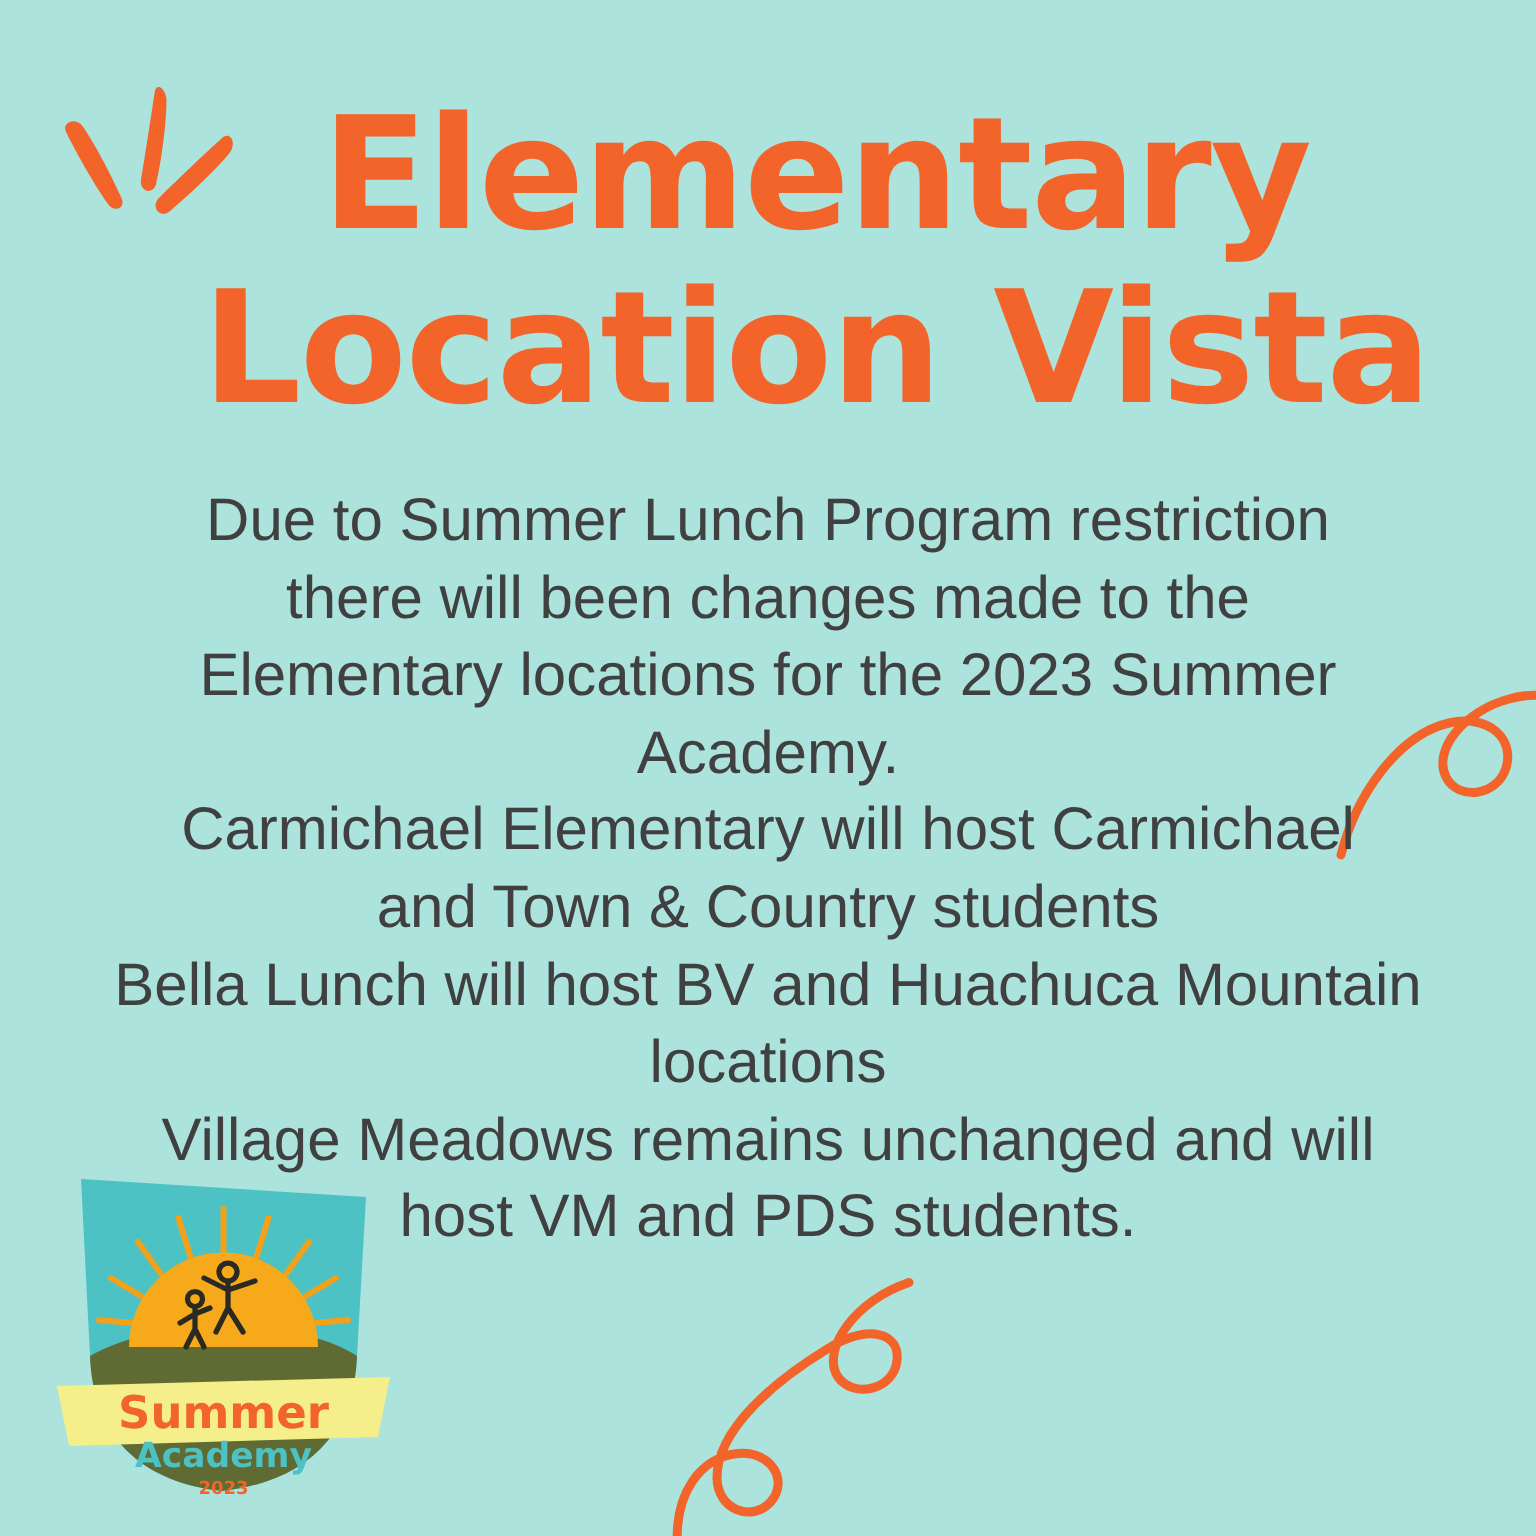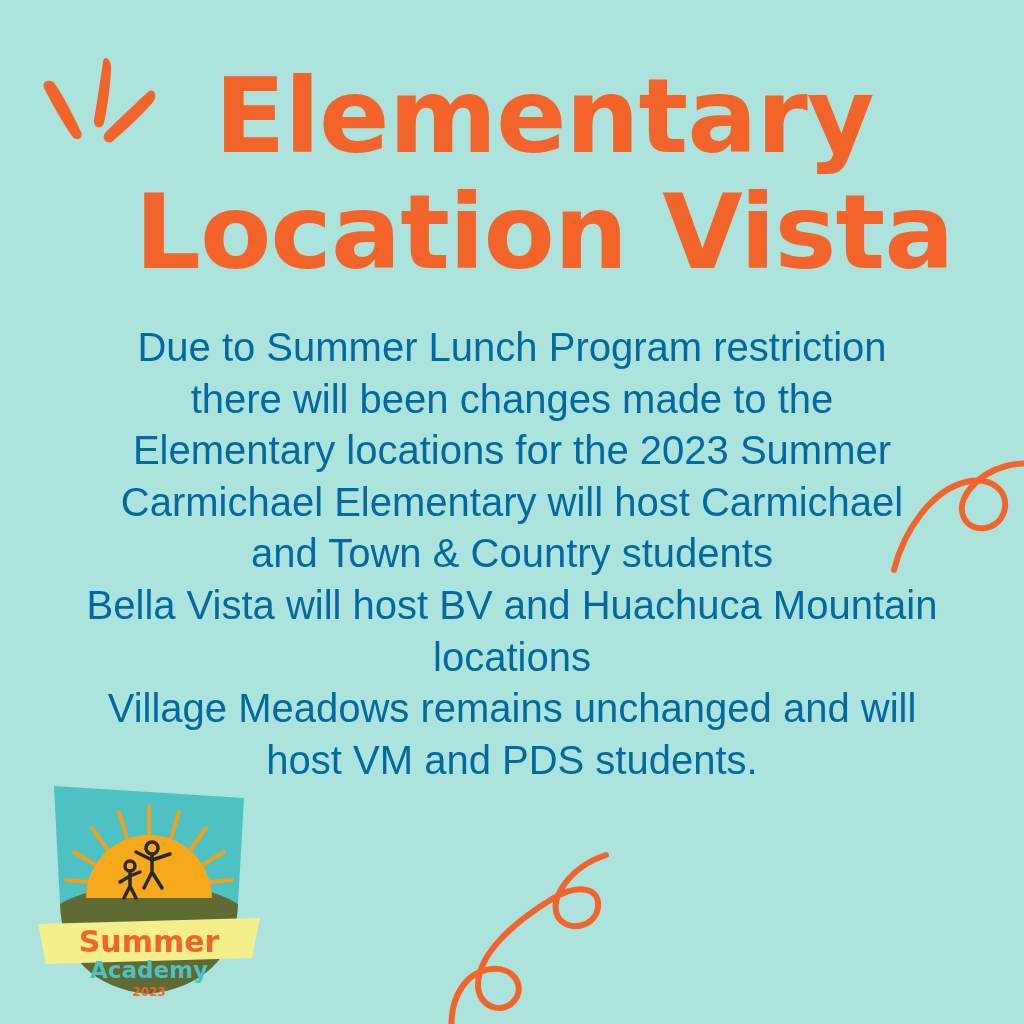--- a/index.html
+++ b/index.html
@@ -49,21 +49,21 @@
   .headline .l1 { display: block; }
   .headline .l2 { display: block; }
 
   
   .body-copy {
     position: absolute;
     left: 62px;
     top: 322px;
     width: 900px;
     text-align: center;
-    color: #0369a1;
+    color: #404040;
     font-family: "Liberation Sans", sans-serif;
     font-size: 40px;
     line-height: 1.29;
     z-index: 3;
   }
   .body-copy p {
     margin: 0;
   }
 
   
@@ -126,23 +126,24 @@
 
   <div class="headline">
     <span class="l1">Elementary</span>
     <span class="l2">Location  Vista</span>
   </div>
 
   <div class="body-copy">
     <p>Due to Summer Lunch Program restriction</p>
     <p>there will been changes made to the</p>
     <p>Elementary locations for the 2023 Summer</p>
+    <p>Academy.</p>
     <p>Carmichael Elementary will host Carmichael</p>
     <p>and Town &amp; Country students</p>
-    <p>Bella Vista will host BV and Huachuca Mountain</p>
+    <p>Bella Lunch will host BV and Huachuca Mountain</p>
     <p>locations</p>
     <p>Village Meadows remains unchanged and will</p>
     <p>host VM and PDS students.</p>
   </div>
 
   <div class="logo">
     <svg viewBox="0 0 250 230" width="250" height="230" aria-hidden="true">
 
       <path d="M30 14 L220 26 L214 132 C212 186 178 216 124 222 C70 216 38 186 36 132 Z" fill="#4cc2c4"></path>
 

